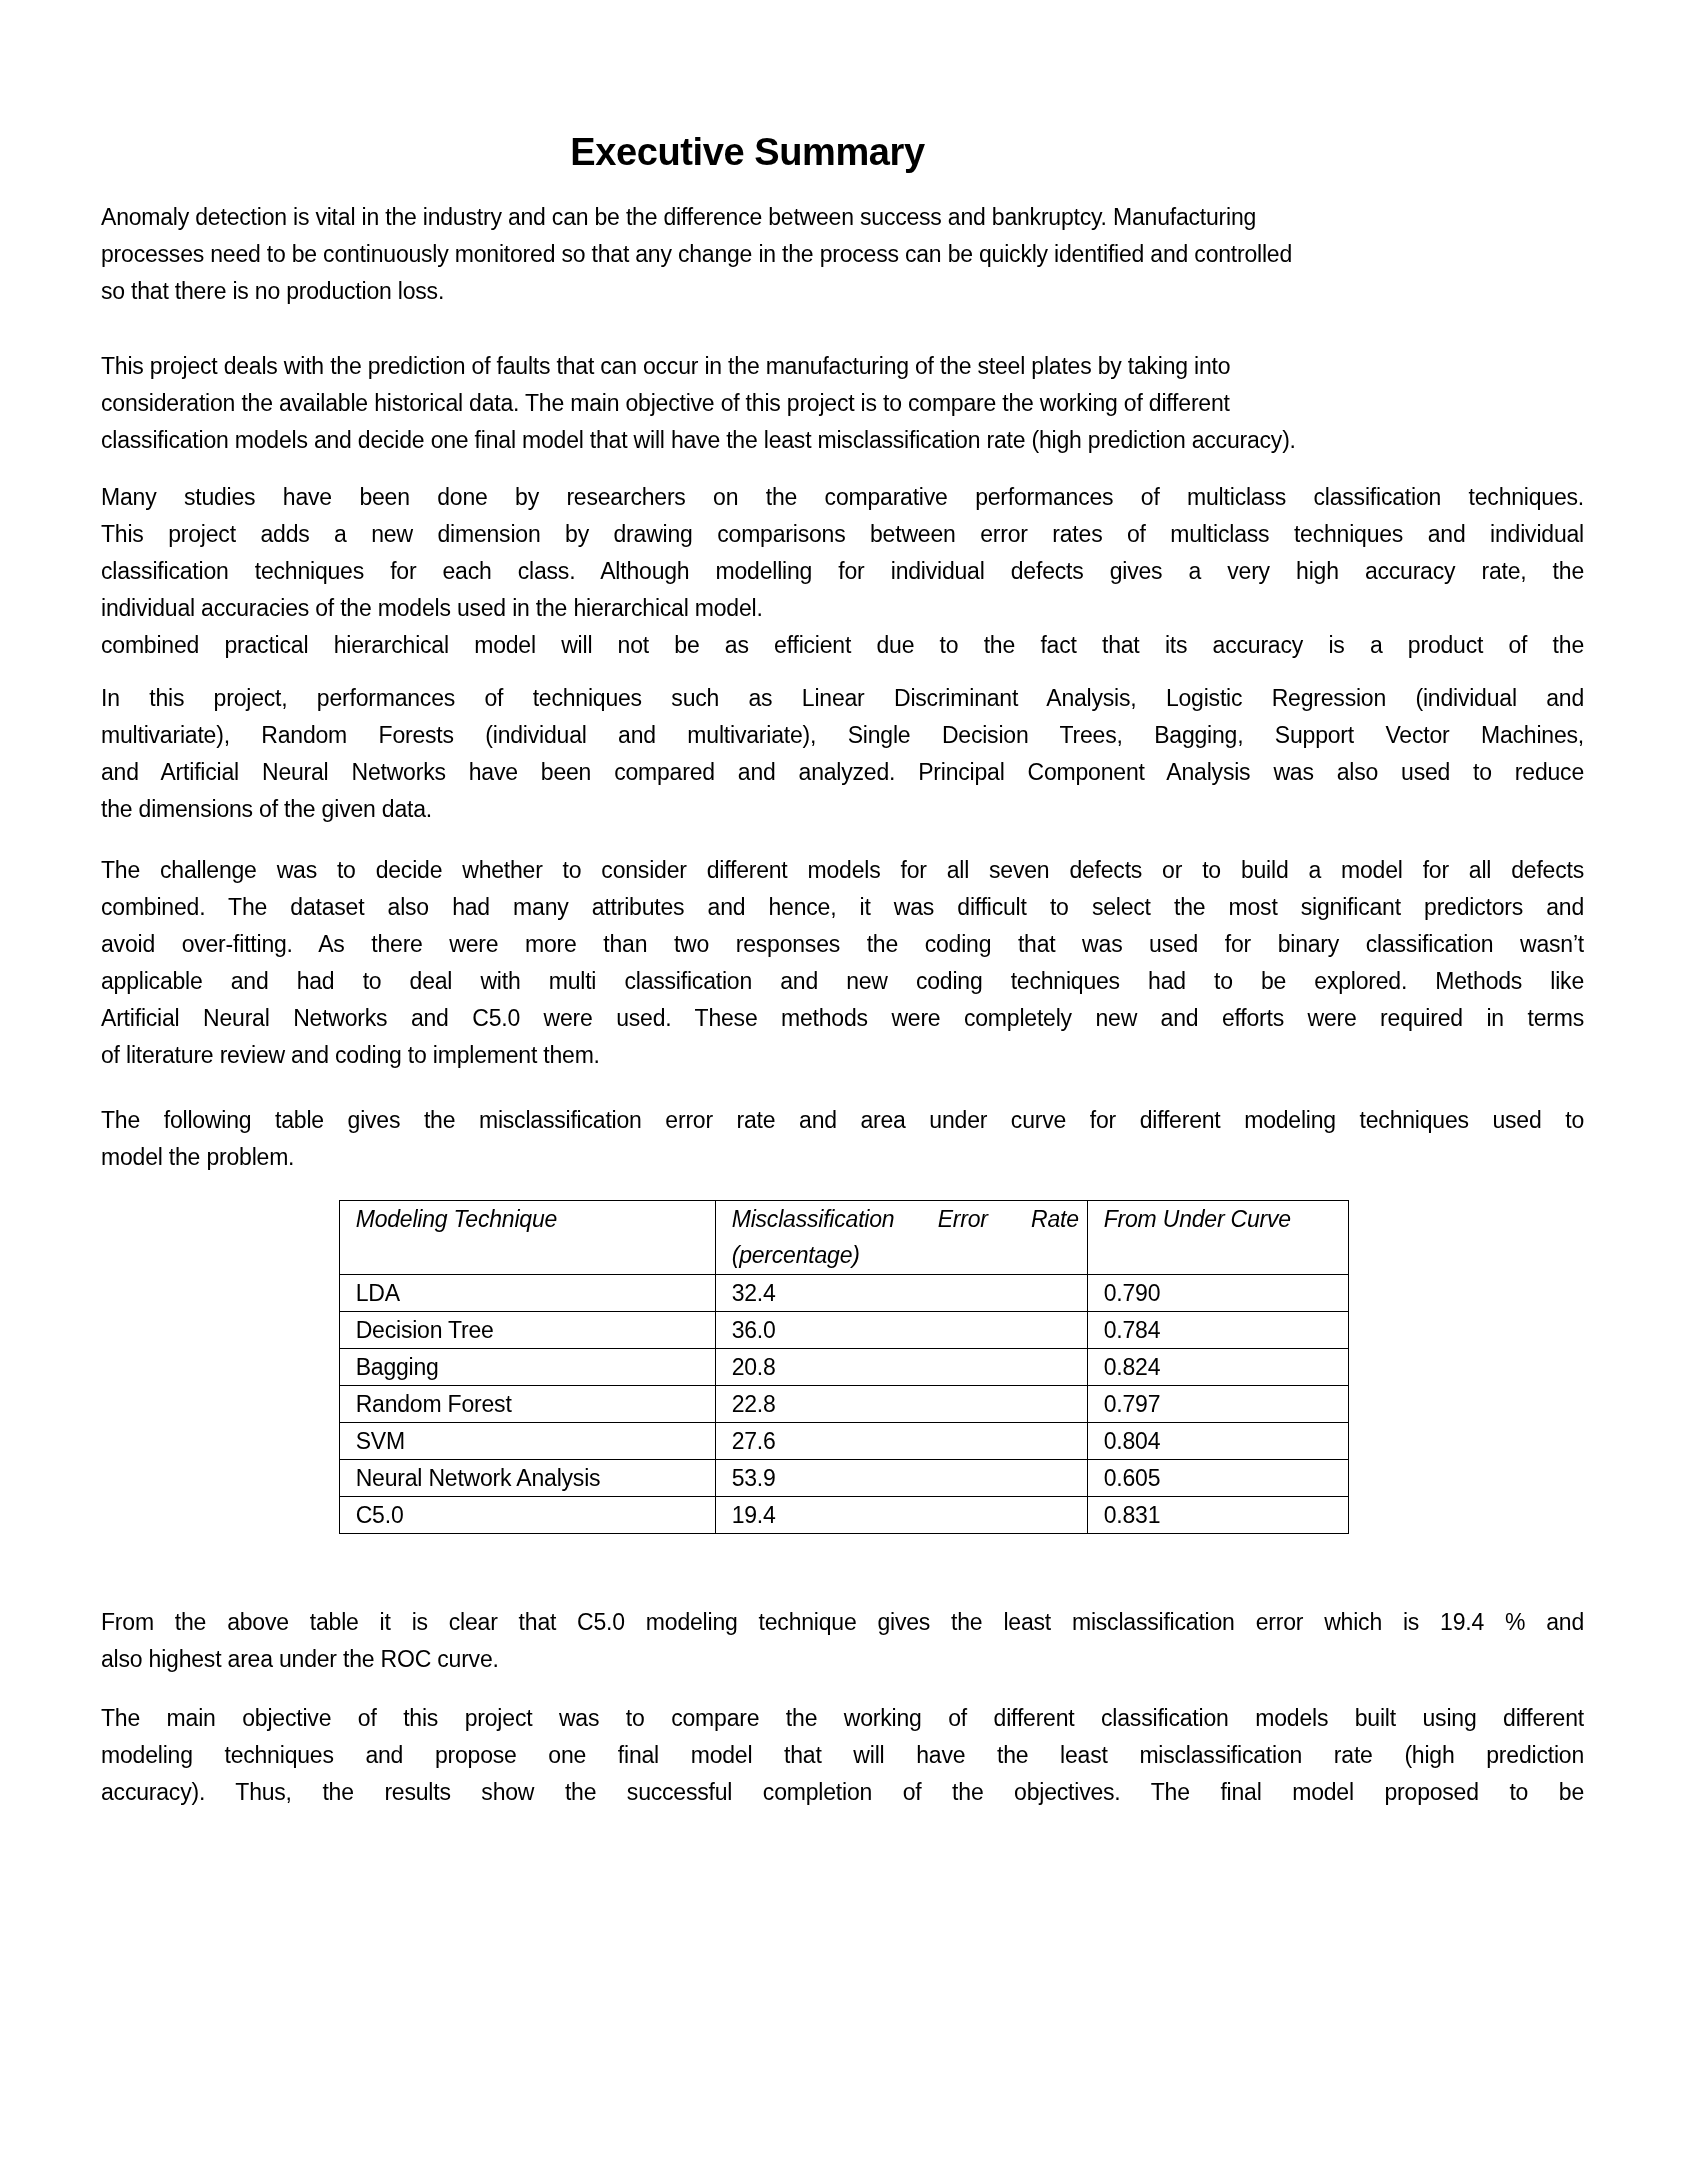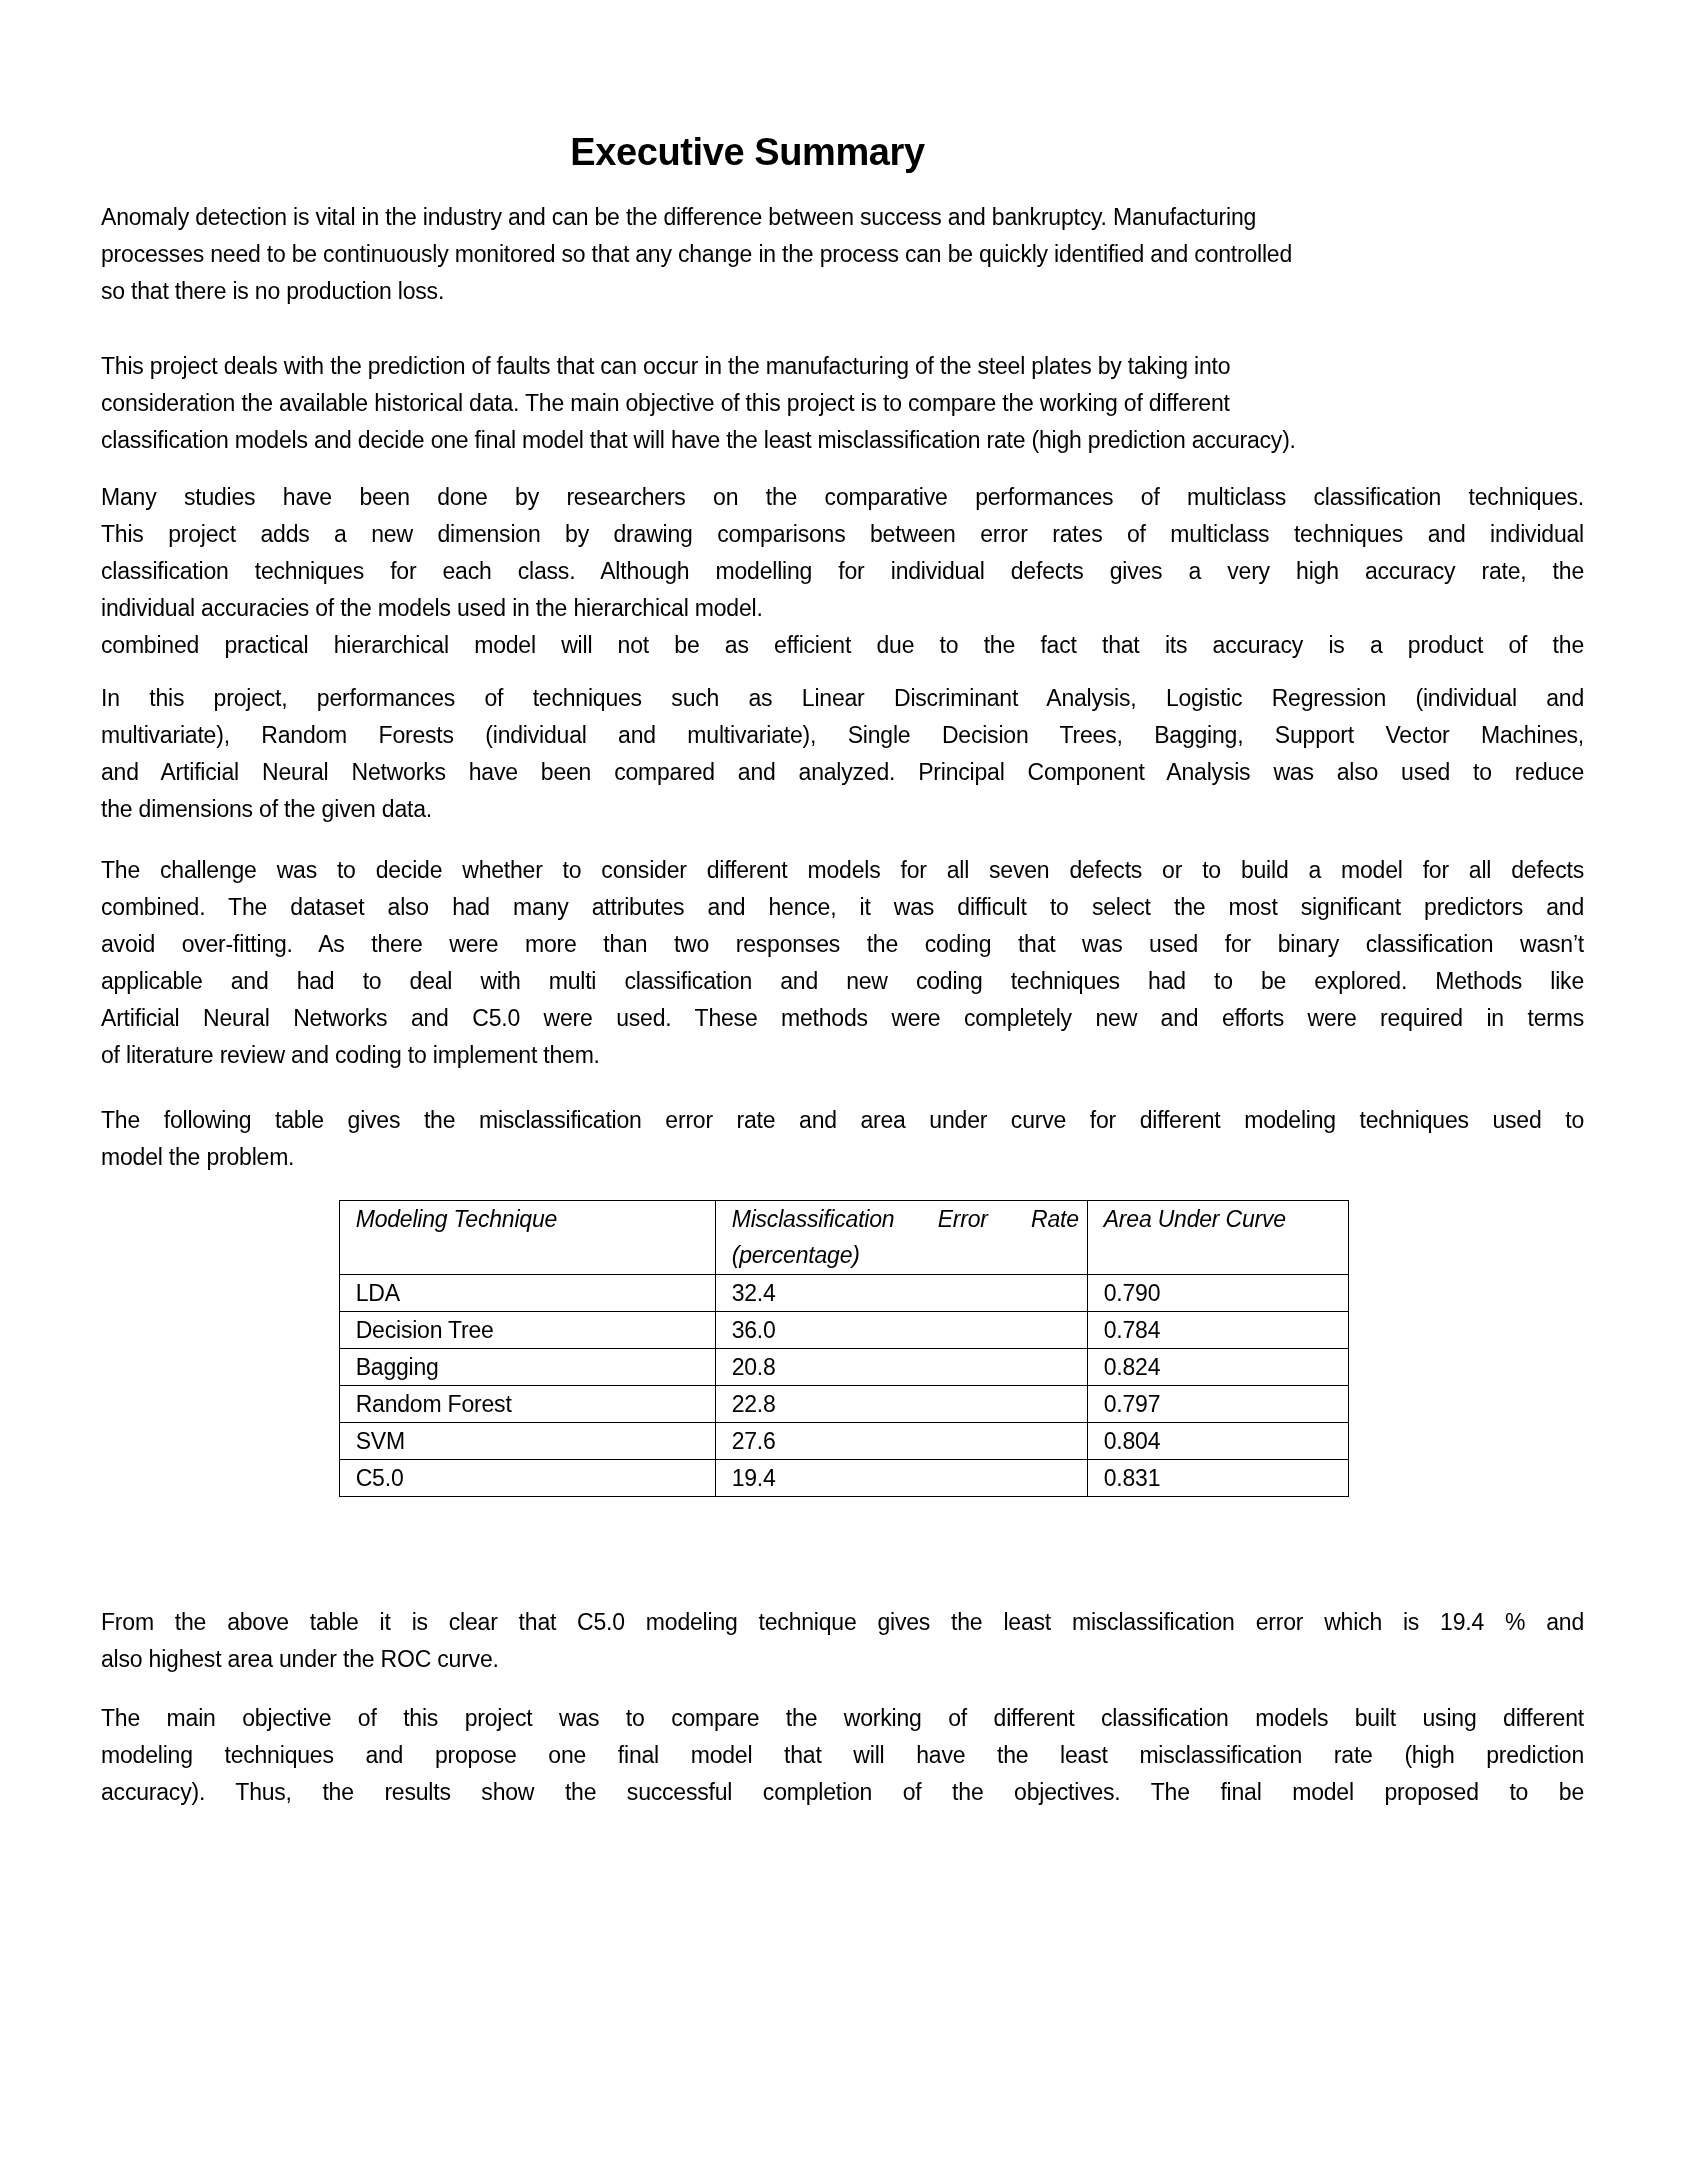--- a/index.html
+++ b/index.html
@@ -72,21 +72,21 @@
       <col class="c2">
       <col class="c3">
     </colgroup>
   <tbody>
       <tr class="header">
     <td>Modeling Technique</td>
     <td>
       <span class="hdr2">Misclassification Error Rate</span>
       <span>(percentage)</span>
     </td>
-    <td>Area Under Curve</td>
+    <td>From Under Curve</td>
   </tr>
   <tr>
     <td>LDA</td>
     <td>32.4</td>
     <td>0.790</td>
   </tr>
   <tr>
     <td>Decision Tree</td>
     <td>36.0</td>
     <td>0.784</td>
@@ -100,20 +100,25 @@
     <td>Random Forest</td>
     <td>22.8</td>
     <td>0.797</td>
   </tr>
   <tr>
     <td>SVM</td>
     <td>27.6</td>
     <td>0.804</td>
   </tr>
   <tr>
+    <td>Neural Network Analysis</td>
+    <td>53.9</td>
+    <td>0.605</td>
+  </tr>
+  <tr>
     <td>C5.0</td>
     <td>19.4</td>
     <td>0.831</td>
   </tr>
 </tbody>
   </table>
 
 <div class="para justify" style="top:1604px">
   <span class="line full">From the above table it is clear that C5.0 modeling technique gives the least misclassification error which is 19.4 % and</span>
   <span class="line">also highest area under the ROC curve.</span>

